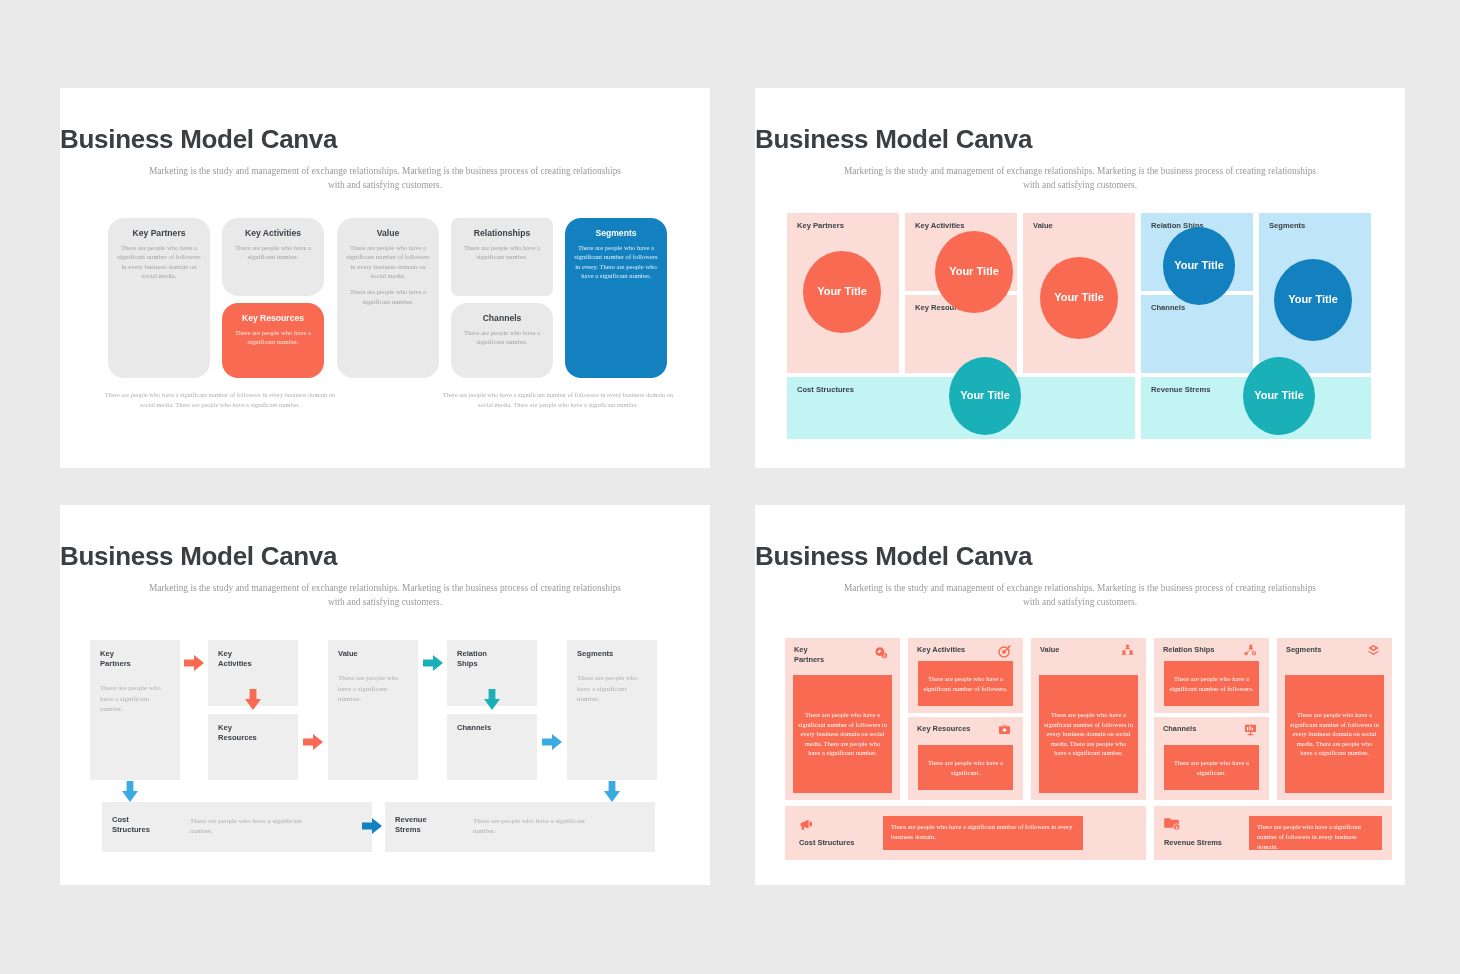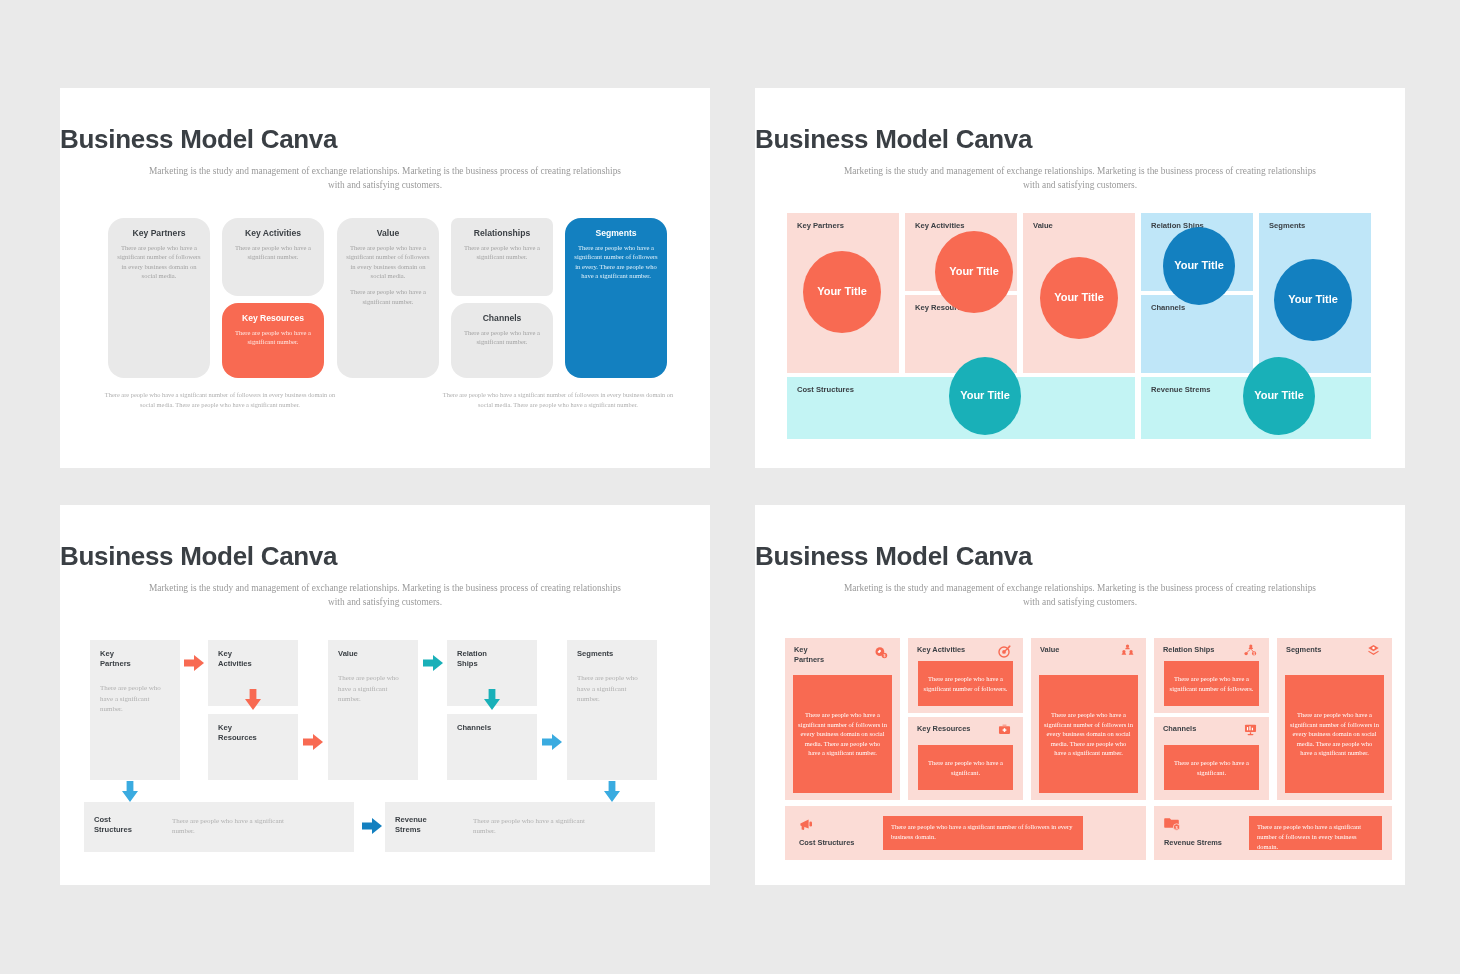--- a/index.html
+++ b/index.html
@@ -265,21 +265,21 @@
 
       <div class="gbox" style="left:387px;top:84px;width:90px;height:66px;">
         <div class="h">Channels</div>
       </div>
 
       <div class="gbox" style="left:507px;top:10px;width:90px;height:140px;">
         <div class="h">Segments</div>
         <div class="p tp">There are people who have a significant number.</div>
       </div>
 
-      <div class="gbox" style="left:24px;top:172px;width:270px;height:50px;padding-top:13px;">
+      <div class="gbox" style="left:42px;top:172px;width:270px;height:50px;padding-top:13px;">
         <div class="h" style="white-space:pre-line;position:absolute;left:10px;top:13px;">Cost
 Structures</div>
         <div class="p" style="position:absolute;left:88px;top:14px;width:130px;">There are people who have a significant number.</div>
       </div>
 
       <div class="gbox" style="left:325px;top:172px;width:270px;height:50px;padding-top:13px;">
         <div class="h" style="white-space:pre-line;position:absolute;left:10px;top:13px;">Revenue
 Strems</div>
         <div class="p" style="position:absolute;left:88px;top:14px;width:130px;">There are people who have a significant number.</div>
       </div>

